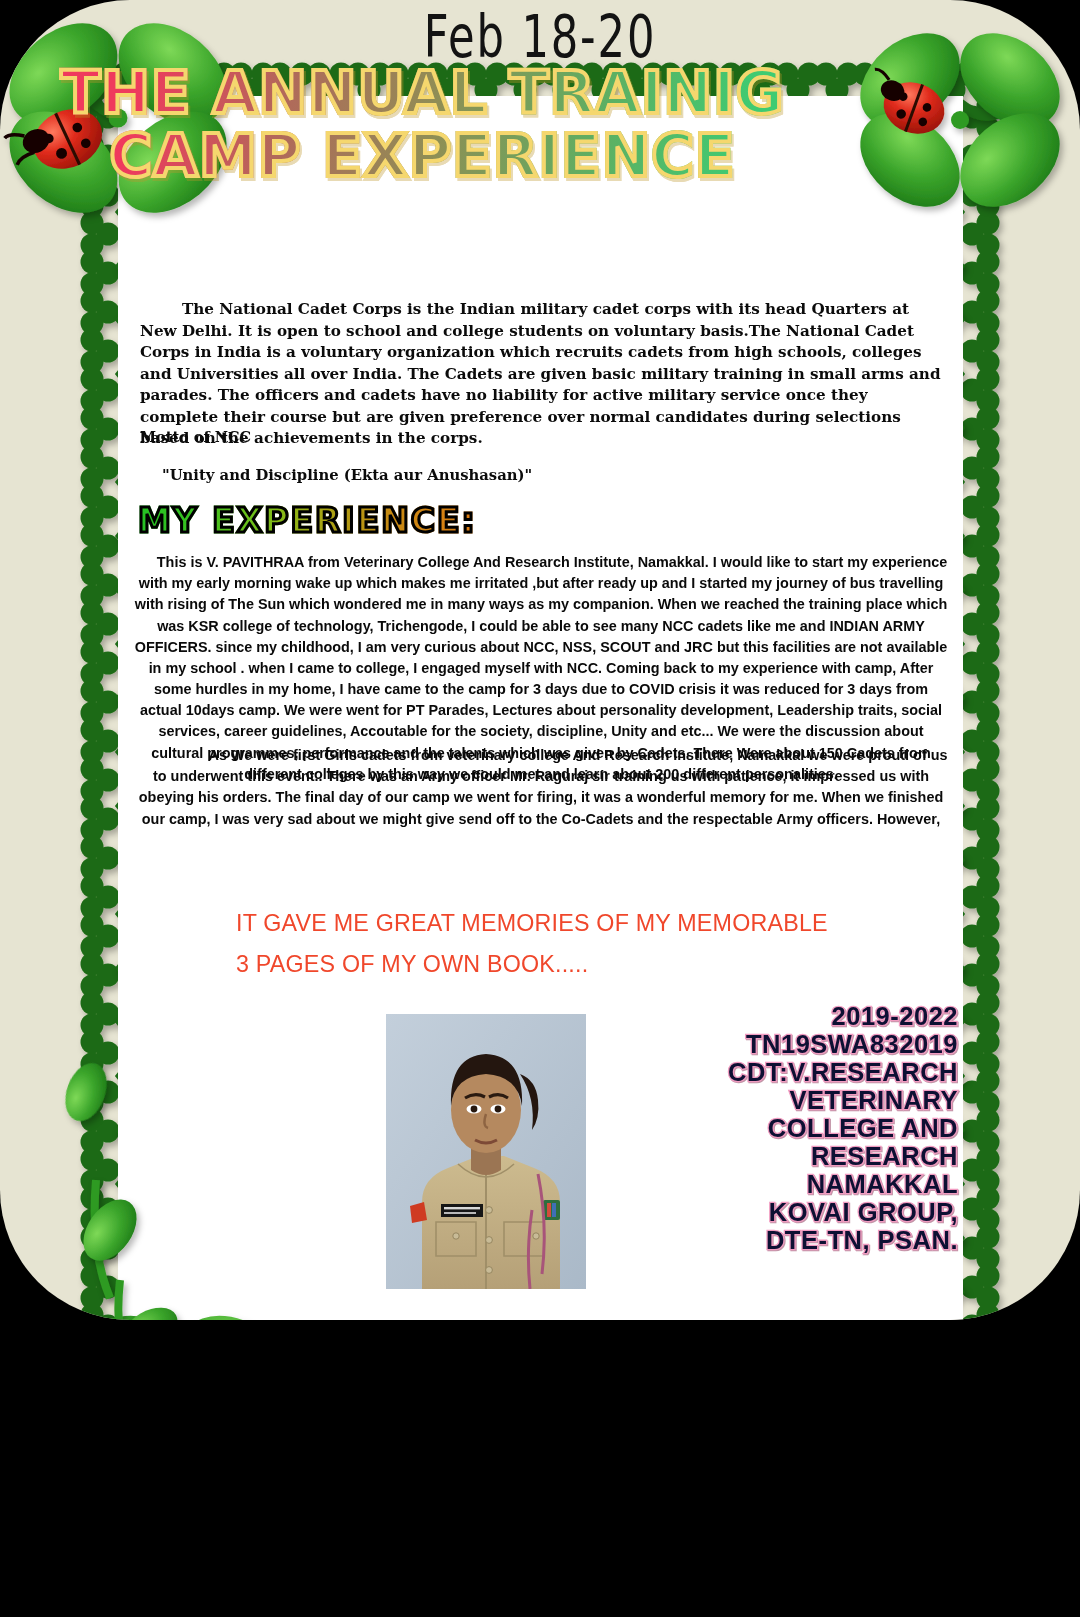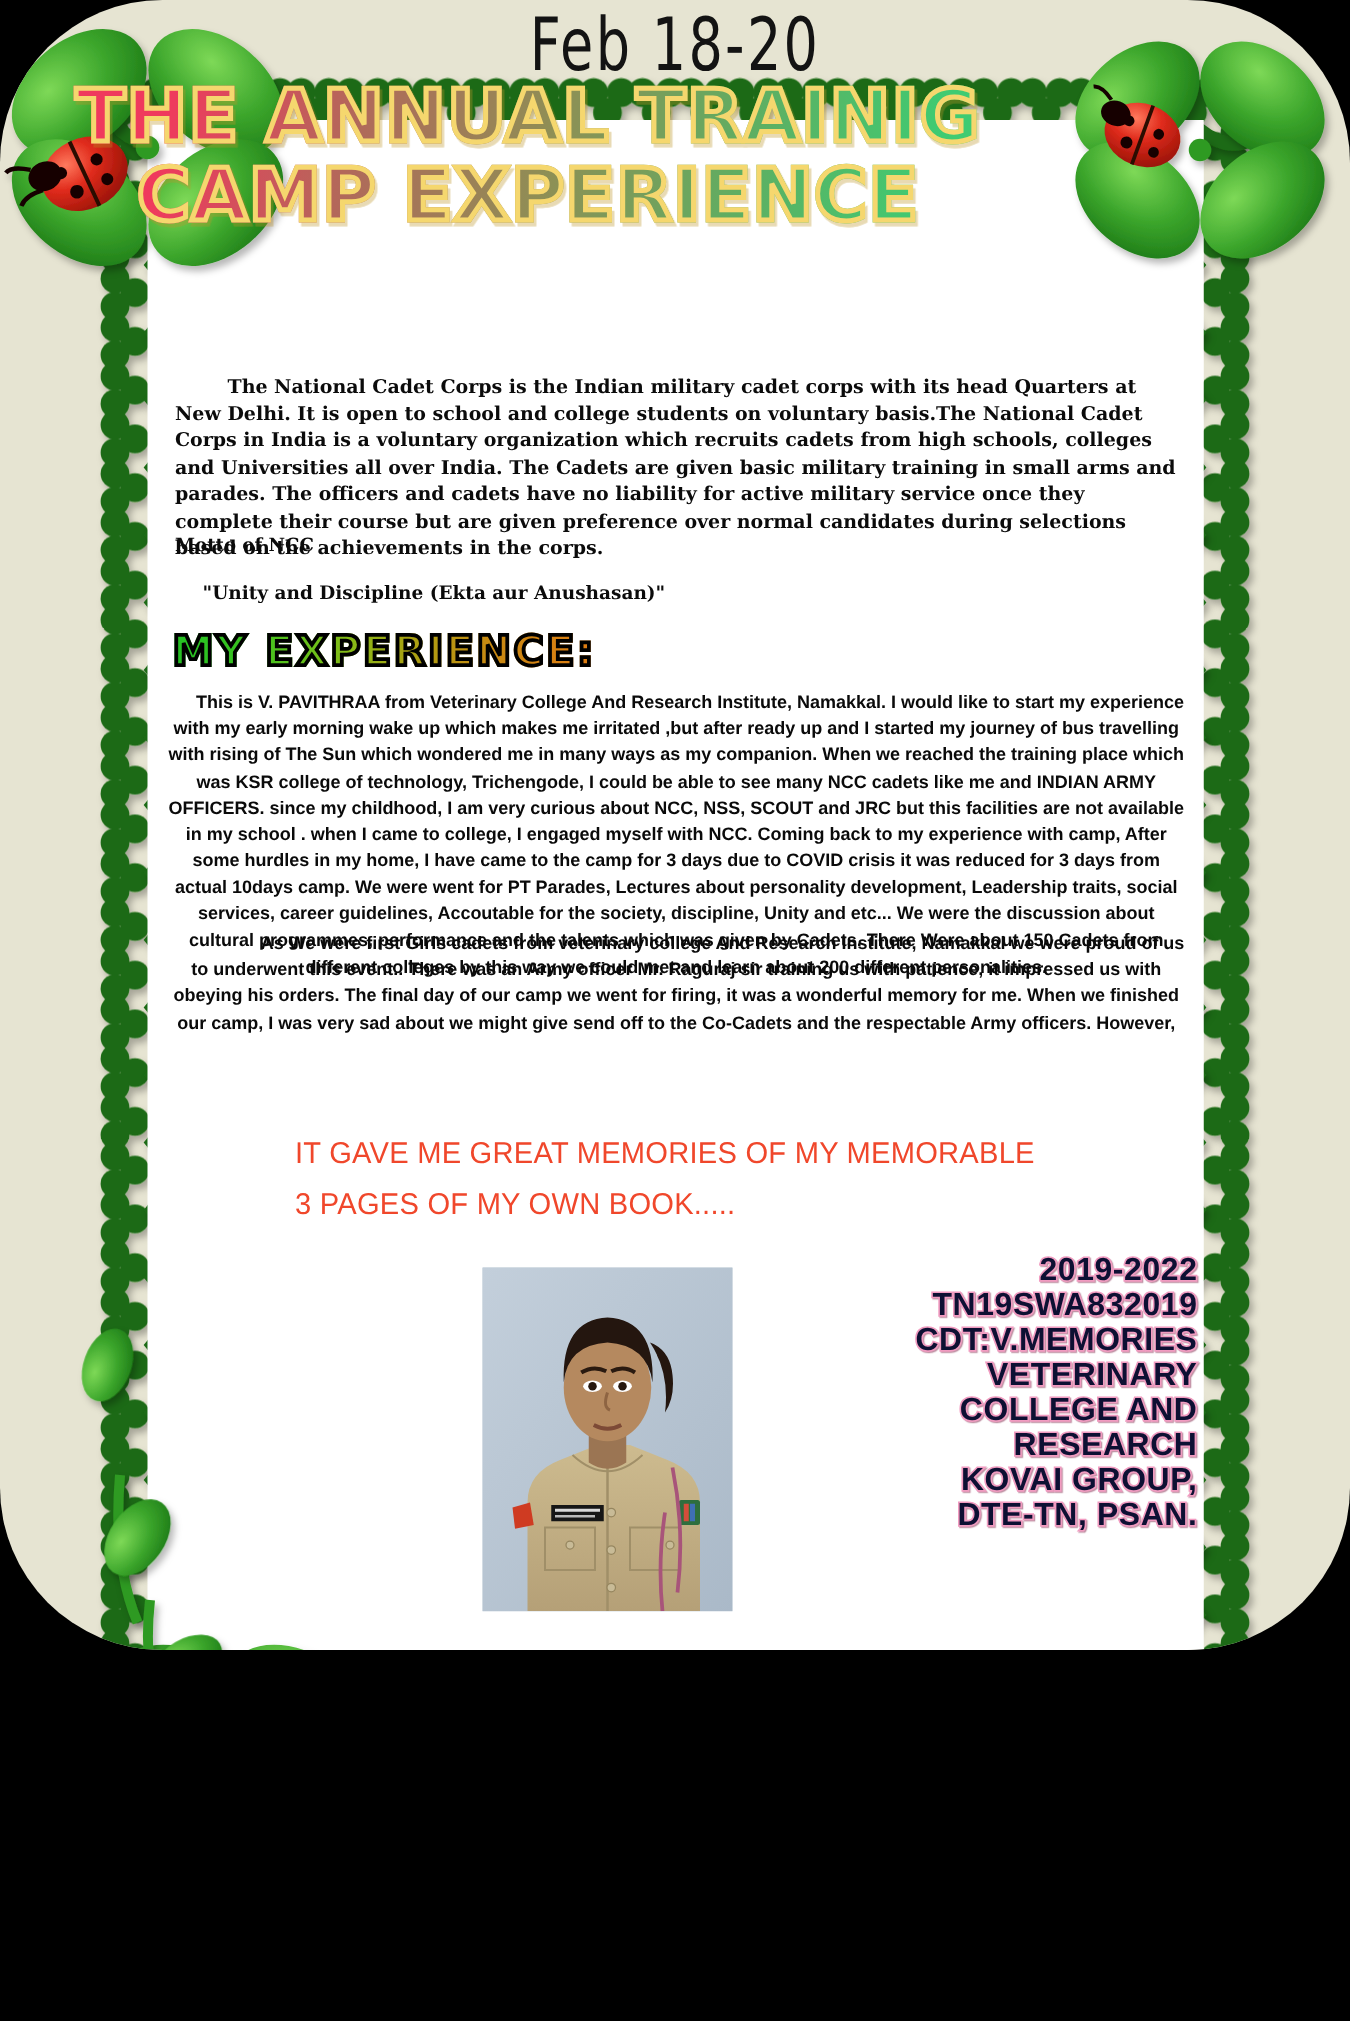--- a/index.html
+++ b/index.html
@@ -519,23 +519,24 @@
           <circle cx="112" cy="95" r="3.4" fill="#27180f"></circle>
 
           <path d="M100,100 q-4,12 2,14" stroke="#8e6442" stroke-width="2.4" fill="none"></path>
           <path d="M89,126 q11,6 22,0" stroke="#7d4a36" stroke-width="3" fill="none"></path>
         </svg>
       </div>
 
       <div id="cadet-block">
         <span>2019-2022</span>
         <span>TN19SWA832019</span>
-        <span>CDT:V.MEMORIES</span>
+        <span>CDT:V.RESEARCH</span>
         <span>VETERINARY</span>
         <span>COLLEGE AND</span>
         <span>RESEARCH</span>
+        <span>NAMAKKAL</span>
         <span>KOVAI GROUP,</span>
         <span>DTE-TN, PSAN.</span>
       </div>
 
     </div>
   </div>
 </div>
 
 </body></html>

